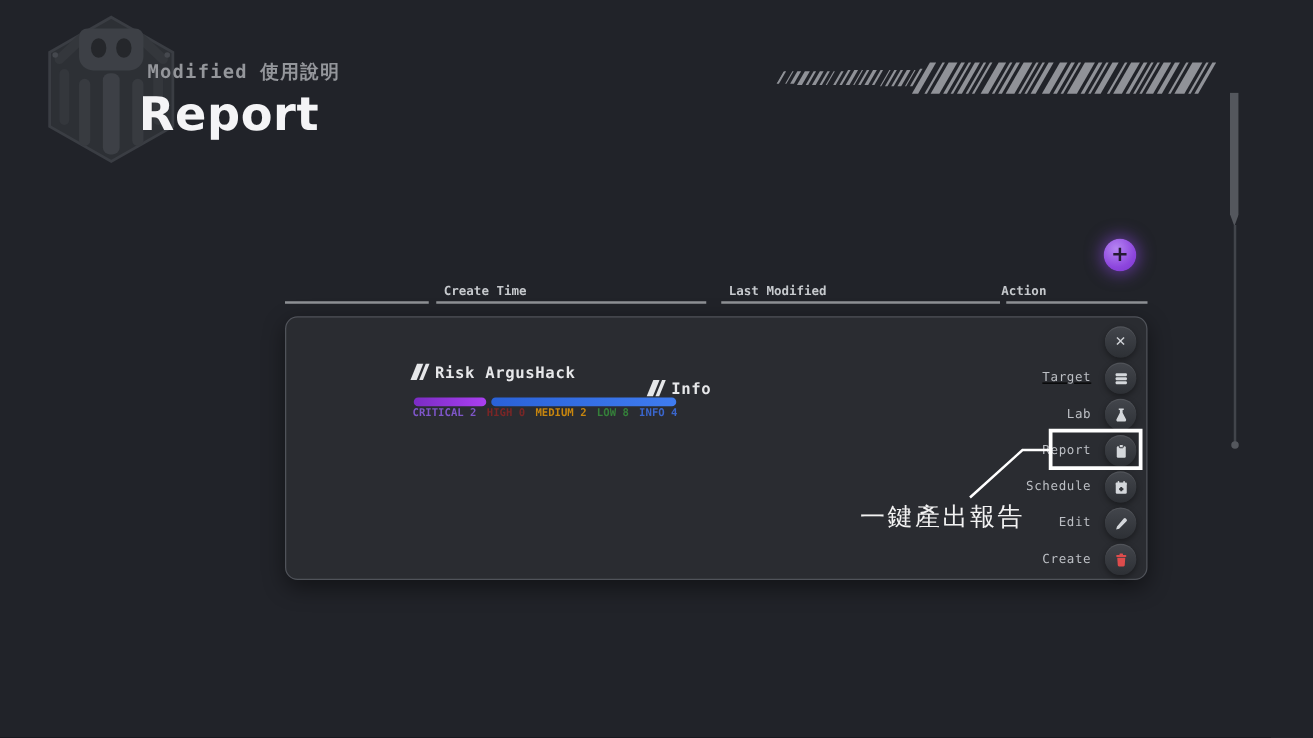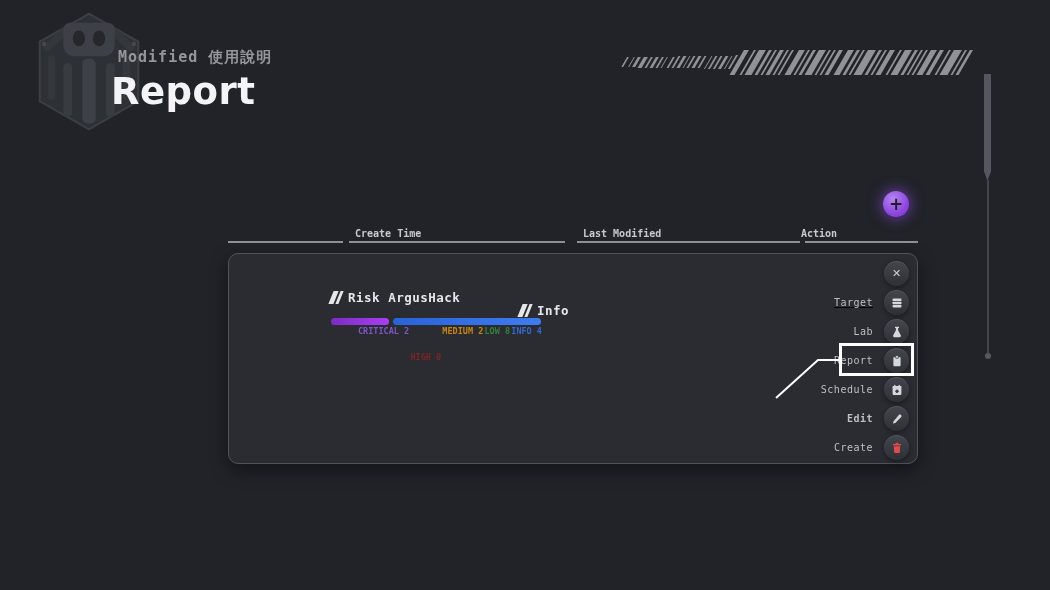--- a/index.html
+++ b/index.html
@@ -171,22 +171,22 @@
         <i class="m1"></i>
         <i class="m2"></i>
       </span>
     <span>Risk ArgusHack</span>
   </div>
   <div class="risk-bar" id="risk-bar">
       <div style="flex: 0 0 calc(28.6% - 2px); background: linear-gradient(90deg, rgb(123, 44, 196), rgb(170, 63, 240));"></div>
       <div style="flex: 0 0 calc(71.4% - 2px); background: linear-gradient(90deg, rgb(42, 98, 216), rgb(63, 124, 240));"></div>
     </div>
   <div class="risk-labels">
-    <span style="color: rgb(126, 86, 200); margin-left: 28px;">CRITICAL 2</span>
-    <span style="color: rgb(122, 38, 38); margin-top: 26px;">HIGH 0</span>
+    <span style="color: rgb(126, 86, 200);">CRITICAL 2</span>
+    <span style="color: rgb(122, 38, 38);">HIGH 0</span>
     <span style="color: rgb(200, 134, 14);">MEDIUM 2</span>
     <span style="color: rgb(53, 128, 58);">LOW 8</span>
     <span style="color: rgb(58, 102, 204);">INFO 4</span>
   </div>
 
   <div class="section-head" style="left:520px;top:290px;margin-top:13px;">
     <span class="marker">
         <i class="m1"></i>
         <i class="m2"></i>
       </span>
@@ -236,21 +236,21 @@
         <path d="M1.6 3.4h8.8v6.6a1 1 0 0 1 -1 1H2.6a1 1 0 0 1 -1-1z"></path>
         <rect x="1.6" y="2" width="8.8" height="2" rx="0.5"></rect>
         <rect x="3.1" y="0.8" width="1.3" height="2.6" rx="0.5"></rect>
         <rect x="7.6" y="0.8" width="1.3" height="2.6" rx="0.5"></rect>
         <rect x="5.2" y="5.6" width="1.6" height="3.4" fill="#34373c"></rect>
         <rect x="4.3" y="6.5" width="3.4" height="1.6" fill="#34373c"></rect>
       </svg>
     </button>
   </div>
 
-  <div class="action-row" style="top:406px;font-weight:bold;">
+  <div class="action-row" style="top:406px;">
     <span class="action-label">Edit</span>
     <button class="action-circle">
       <svg viewBox="0 0 12 12">
         <path d="M2.6 8.2 L1.9 10.6 L4.3 9.9 L10.2 4 a1.2 1.2 0 0 0 0-1.7 l-0.5-0.5 a1.2 1.2 0 0 0 -1.7 0 z"></path>
       </svg>
     </button>
   </div>
 
   <div class="action-row" style="top:435px;">
     <span class="action-label">Create</span>
@@ -260,14 +260,15 @@
         <rect x="1.9" y="2" width="8.2" height="1.5" rx="0.75"></rect>
         <path d="M2.8 4.2h6.4l-0.4 6a1 1 0 0 1 -1 0.9H4.2a1 1 0 0 1 -1-0.9z"></path>
       </svg>
     </button>
   </div>
 
   <div class="hl-rect"></div>
   <svg class="leader" width="76" height="52">
     <polyline points="70,8 48,8 6,46" fill="none" stroke="#ffffff" stroke-width="2"></polyline>
   </svg>
+  <div class="annotation">一鍵產出報告</div>
 
 </div>
 
 </body></html>

